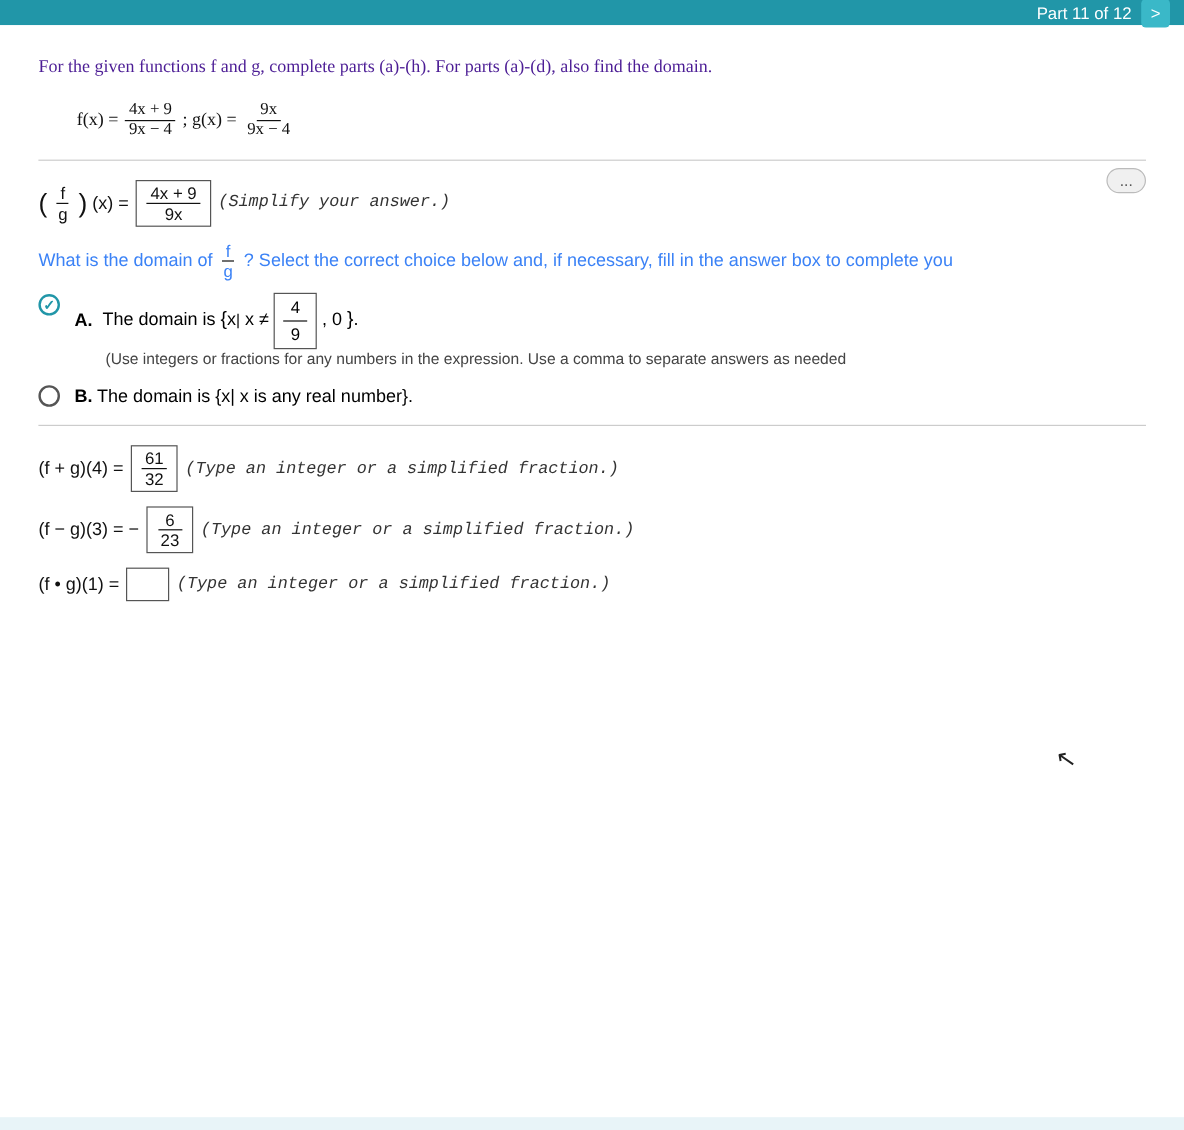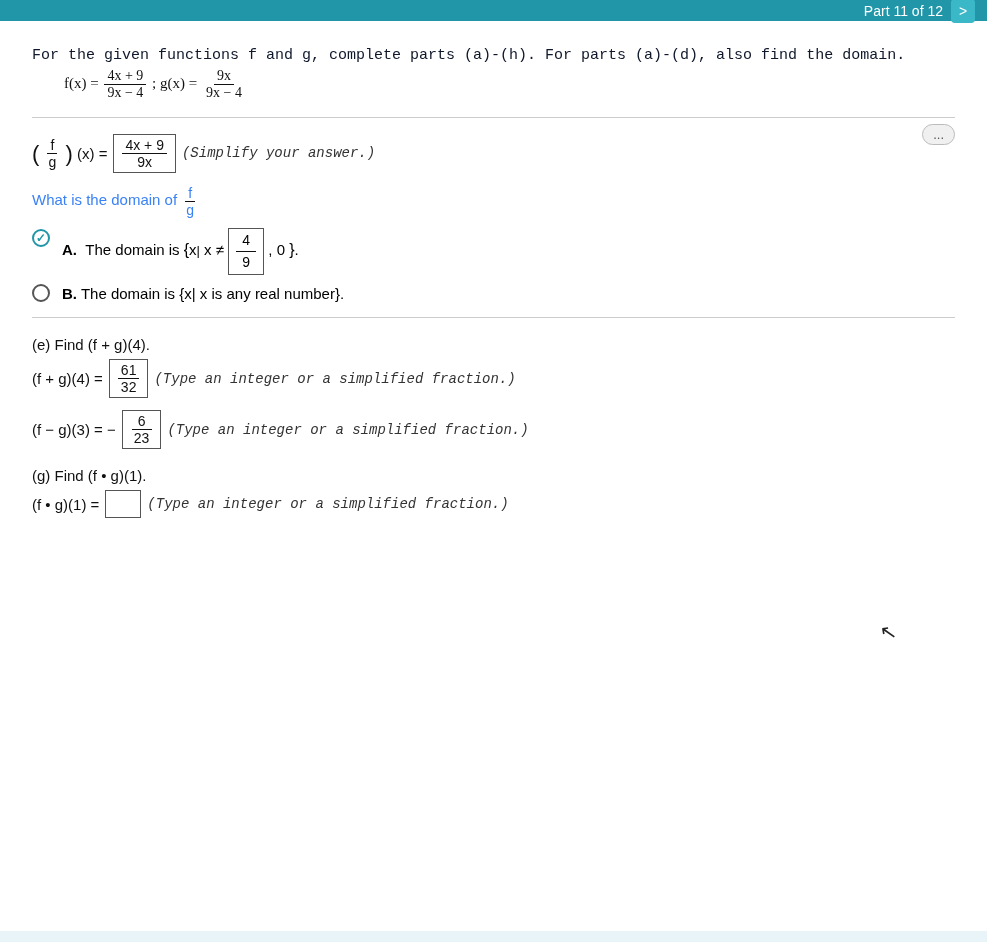--- a/index.html
+++ b/index.html
@@ -40,24 +40,24 @@
       justify-content: center;
     }
     .main-content {
       background: #ffffff;
       margin: 0;
       padding: 24px 32px;
       min-height: 910px;
     }
     .problem-statement {
       font-size: 15px;
-      color: #0f172a;
-      margin-bottom: 0;
+      color: #4c1d95;
+      margin-bottom: 16px;
       line-height: 1.5;
-      font-family: Liberation Mono, monospace;
+      font-family: Liberation Serif, serif;
     }
     .functions-line {
       font-size: 15px;
       color: #111;
       margin-bottom: 16px;
       margin-left: 32px;
       font-family: Liberation Serif, serif;
     }
     .frac {
       display: inline-flex;
@@ -263,51 +263,52 @@
       <span class="hint-text">(Simplify your answer.)</span>
     </div>
   </div>
 
   <p class="domain-question">
     <span>What is the domain of </span>
     <span class="frac" style="vertical-align:middle; font-size:14px;">
       <span class="num">f</span>
       <span class="den">g</span>
     </span>
+    <span>? Select the correct choice below and, if necessary, fill in the answer box to complete you</span>
   </p>
 
   <div class="choice-row">
     <div class="radio-circle checked"></div>
     <div>
       <span class="choice-label">A.</span>
       <span class="choice-text">
         &nbsp;The domain is 
         <span class="set-brace">{</span>x<span style="font-size:13px;">|</span> x ≠ 
         <span class="boxed-answer" style="display:inline-flex; padding:1px 4px;">
           <span class="num">4</span>
           <span class="den">9</span>
         </span>
         , 0
         <span class="set-brace">}</span>.
       </span>
+      <div class="small-note">(Use integers or fractions for any numbers in the expression. Use a comma to separate answers as needed</div>
     </div>
   </div>
 
   <div class="choice-row">
     <div class="radio-circle"></div>
     <div>
       <span class="choice-label">B.</span>
       <span class="choice-text">The domain is {x| x is any real number}.</span>
     </div>
   </div>
 
   <hr class="divider" style="margin-top:12px;">
 
   <div class="answer-section">
-    <p class="section-title">(e) Find (f + g)(4).</p>
     <div class="answer-row">
       <span>(f + g)(4) =</span>
       <span class="boxed-answer">
         <span class="num">61</span>
         <span class="den">32</span>
       </span>
       <span class="hint-text">(Type an integer or a simplified fraction.)</span>
     </div>
   </div>
 
@@ -316,21 +317,20 @@
       <span>(f − g)(3) = −</span>
       <span class="boxed-answer">
         <span class="num">6</span>
         <span class="den">23</span>
       </span>
       <span class="hint-text">(Type an integer or a simplified fraction.)</span>
     </div>
   </div>
 
   <div class="answer-section">
-    <p class="section-title">(g) Find (f • g)(1).</p>
     <div class="answer-row">
       <span>(f • g)(1) =</span>
       <span class="inline-input-box">&nbsp;</span>
       <span class="hint-text">(Type an integer or a simplified fraction.)</span>
     </div>
   </div>
 
   <div class="cursor-arrow">↖</div>
 
 </div>

